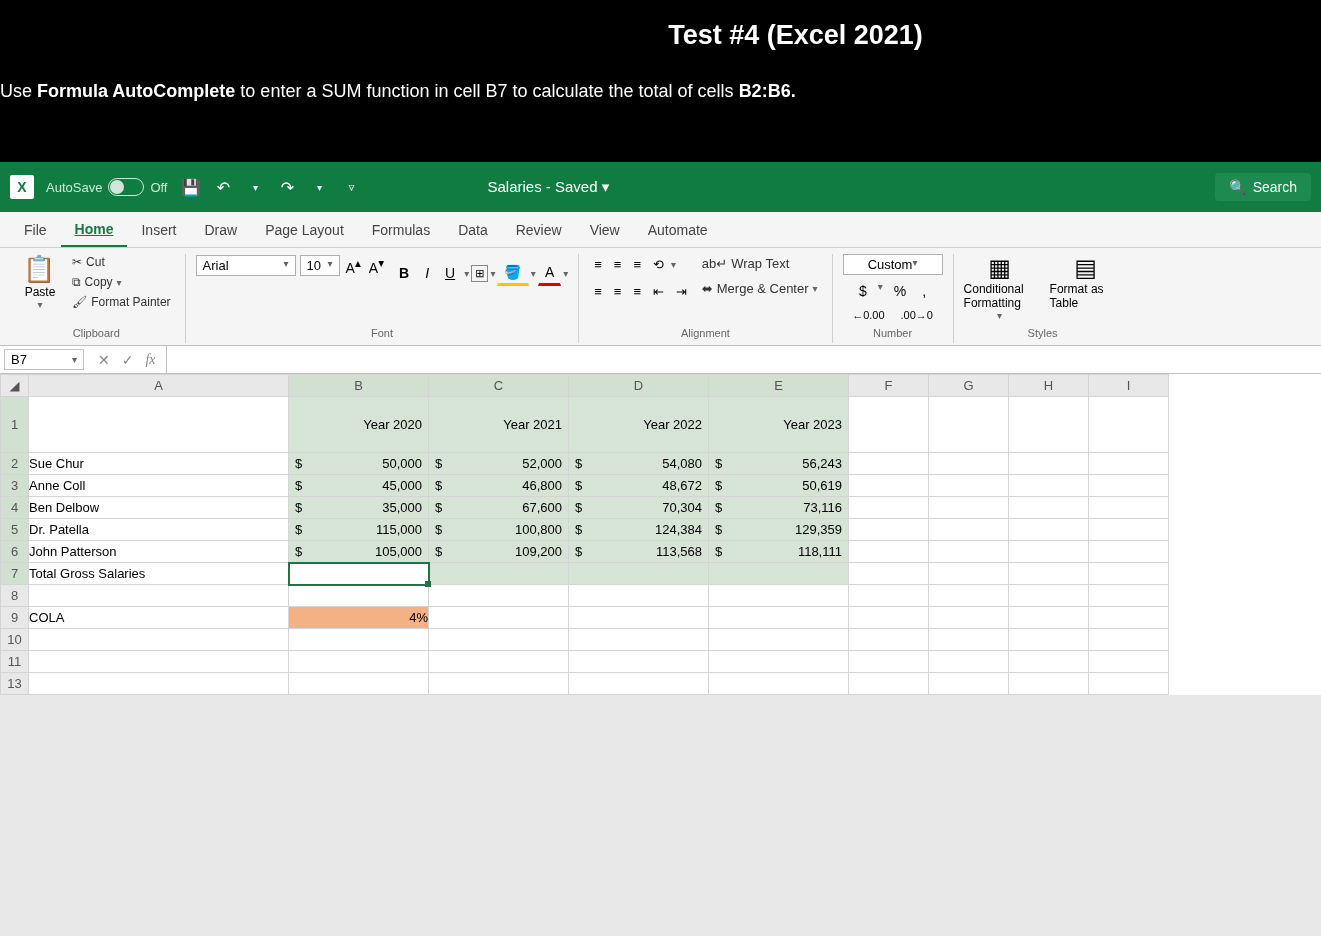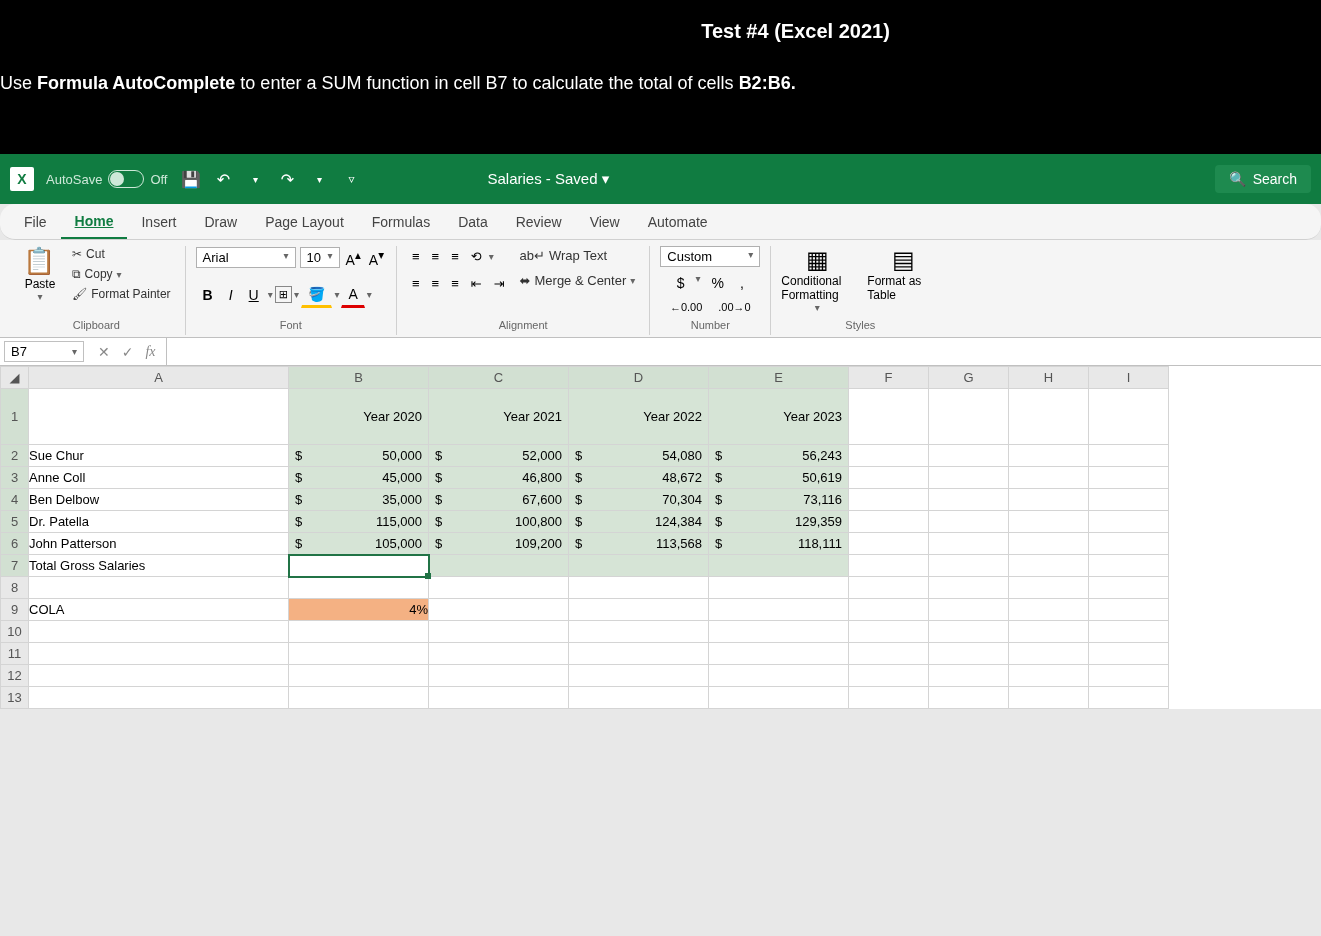--- a/index.html
+++ b/index.html
@@ -1,32 +1,32 @@
 <!DOCTYPE html>
 <html><head>
 <meta charset="utf-8">
 <style>
 * { margin: 0; padding: 0; box-sizing: border-box; font-family: "Segoe UI", Arial, sans-serif; }
 body { background: #e8e8e8; width: 1321px; height: 936px; overflow: hidden; }
 
 .test-banner { background: #000; color: #fff; padding: 20px 30px 60px 0; }
-.test-title { text-align: center; font-size: 20px; font-weight: 600; padding-bottom: 30px; margin-left: 300px; }
+.test-title { text-align: center; font-size: 27px; font-weight: 600; padding-bottom: 30px; margin-left: 300px; }
 .test-instruction { font-size: 18px; padding-left: 0; }
 .test-instruction b { font-weight: 700; }
 
 .title-bar { background: #107c41; color: #fff; height: 50px; display: flex; align-items: center; padding: 0 10px; }
 .excel-icon { width: 24px; height: 24px; background: #fff; color: #107c41; display: inline-flex; align-items: center; justify-content: center; font-weight: bold; font-size: 14px; margin-right: 12px; border-radius: 2px; }
 .autosave { display: flex; align-items: center; gap: 6px; font-size: 13px; color: #cde8d8; margin-right: 8px; }
 .autosave-toggle { width: 36px; height: 18px; border: 1px solid #cde8d8; border-radius: 10px; position: relative; }
 .autosave-toggle::before { content: ""; position: absolute; left: 1px; top: 1px; width: 14px; height: 14px; background: #cde8d8; border-radius: 50%; }
 .qat-btn { width: 28px; height: 28px; display: inline-flex; align-items: center; justify-content: center; color: #fff; font-size: 16px; margin: 0 2px; cursor: pointer; }
 .doc-name { margin-left: 120px; font-size: 15px; color: #fff; }
 .search-box { margin-left: auto; background: #1e8a4f; border-radius: 4px; padding: 6px 14px; display: flex; align-items: center; gap: 6px; color: #fff; font-size: 14px; }
 
-.tabs { background: #f5f5f5; display: flex; align-items: center; padding: 0 10px; height: 36px; border-bottom: 1px solid #d0d0d0; border-radius: 15px; }
+.tabs { background: #f5f5f5; display: flex; align-items: center; padding: 0 10px; height: 36px; border-bottom: 1px solid #d0d0d0; }
 .tab { padding: 8px 14px; font-size: 14px; color: #444; cursor: pointer; }
 .tab.active { border-bottom: 2px solid #107c41; color: #107c41; font-weight: 600; text-decoration: underline; }
 
 .ribbon { background: #f5f5f5; display: flex; padding: 6px 8px 2px; border-bottom: 1px solid #c0c0c0; }
 .ribbon-group { border-right: 1px solid #d0d0d0; padding: 0 10px 4px; display: flex; flex-direction: column; }
 .ribbon-group-body { display: flex; align-items: flex-start; gap: 6px; flex: 1; }
 .ribbon-group-label { text-align: center; font-size: 11px; color: #666; margin-top: 4px; position: relative; }
 
 .paste-big { display: flex; flex-direction: column; align-items: center; width: 44px; cursor: pointer; }
 .paste-icon { font-size: 26px; }
@@ -46,21 +46,21 @@
 .border-btn { border: 1px solid #888; padding: 1px 3px; font-size: 11px; }
 .color-btn { position: relative; }
 .color-underline-yellow { border-bottom: 3px solid #ffc000; }
 .color-underline-red { border-bottom: 3px solid #d00; }
 
 .align-col { display: flex; flex-direction: column; gap: 6px; }
 .align-row { display: flex; gap: 2px; align-items: center; }
 .abtn { padding: 3px 5px; font-size: 13px; cursor: pointer; }
 .wrap-merge { display: flex; flex-direction: column; gap: 6px; font-size: 13px; color: #333; }
 .wm-item { display: flex; align-items: center; gap: 4px; cursor: pointer; padding: 2px 4px; }
-.num-format { border: 1px solid #b0b0b0; background: #fff; padding: 2px 6px; font-size: 13px; width: 100px; display: flex; justify-content: space-between; }
+.num-format { border: 1px solid #b0b0b0; background: #fff; padding: 2px 6px; font-size: 13px; width: 100px; display: flex; justify-content: center; }
 .num-row { display: flex; gap: 6px; font-size: 14px; }
 .nbtn { padding: 2px 5px; cursor: pointer; }
 
 .styles-col { display: flex; gap: 14px; }
 .style-btn { display: flex; flex-direction: column; align-items: center; font-size: 12px; cursor: pointer; width: 72px; }
 .style-icon { font-size: 24px; }
 
 .namebox-row { display: flex; align-items: center; background: #fff; border-bottom: 1px solid #c0c0c0; height: 28px; }
 .name-box { width: 80px; border: 1px solid #c0c0c0; padding: 2px 6px; font-size: 13px; margin: 0 4px; display: flex; justify-content: space-between; align-items: center; }
 .fx-btns { display: flex; gap: 4px; padding: 0 6px; color: #888; font-size: 14px; }
@@ -154,21 +154,21 @@
         <div class="clip-item">
             <span>🖌</span>
             <span>Format Painter</span>
           </div>
       </div>
     </div>
     <div class="ribbon-group-label">Clipboard</div>
   </div>
 
   <div class="ribbon-group">
-    <div class="ribbon-group-body" style="flex-direction:column">
+    <div class="ribbon-group-body" style="flex-direction:row">
       <div class="font-top">
         <div class="font-name">
             <span>Arial</span>
             <span class="dropdown-caret">▾</span>
           </div>
         <div class="font-size">
             <span>10</span>
             <span class="dropdown-caret">▾</span>
           </div>
         <span class="font-grow">A<sup>▴</sup></span>
@@ -532,32 +532,20 @@
           <td></td>
           <td></td>
           <td></td>
           <td></td>
           <td></td>
           <td></td>
           <td></td>
           <td></td>
         </tr>
   <tr>
-          <th class="rowhdr">12</th>
-          <td></td>
-          <td></td>
-          <td></td>
-          <td></td>
-          <td></td>
-          <td></td>
-          <td></td>
-          <td></td>
-          <td></td>
-        </tr>
-  <tr>
           <th class="rowhdr">13</th>
           <td></td>
           <td></td>
           <td></td>
           <td></td>
           <td></td>
           <td></td>
           <td></td>
           <td></td>
           <td></td>

